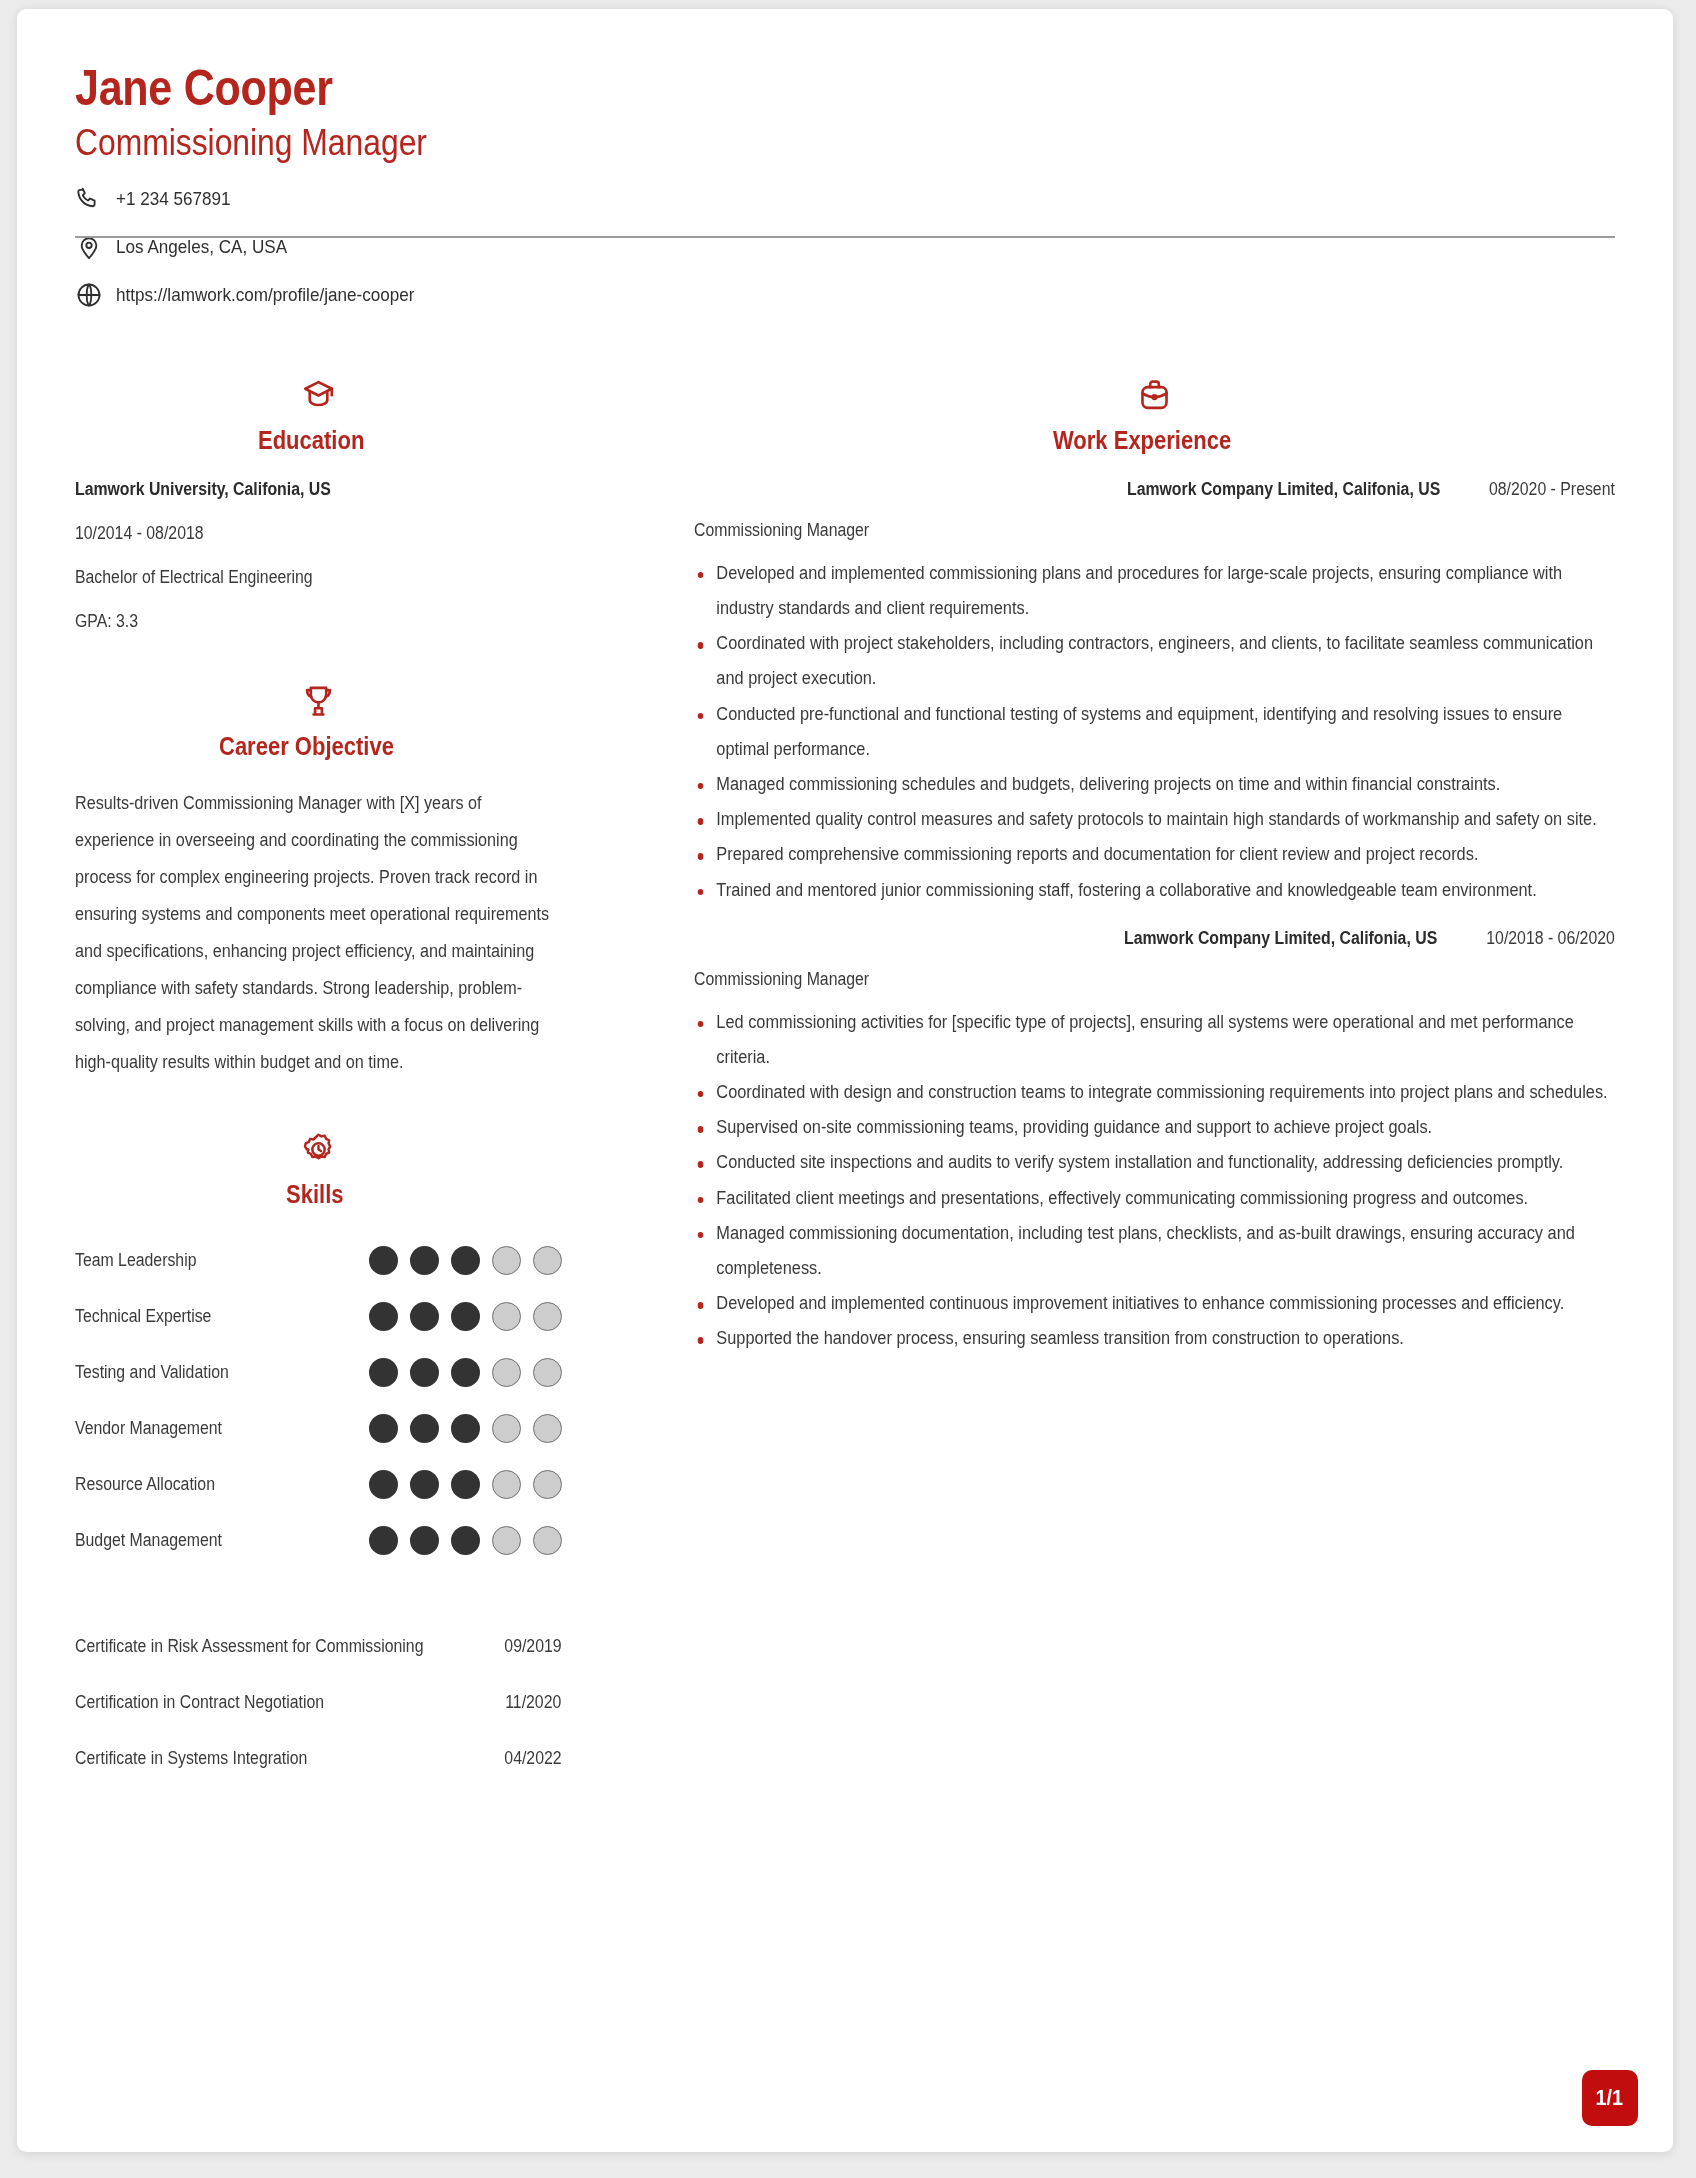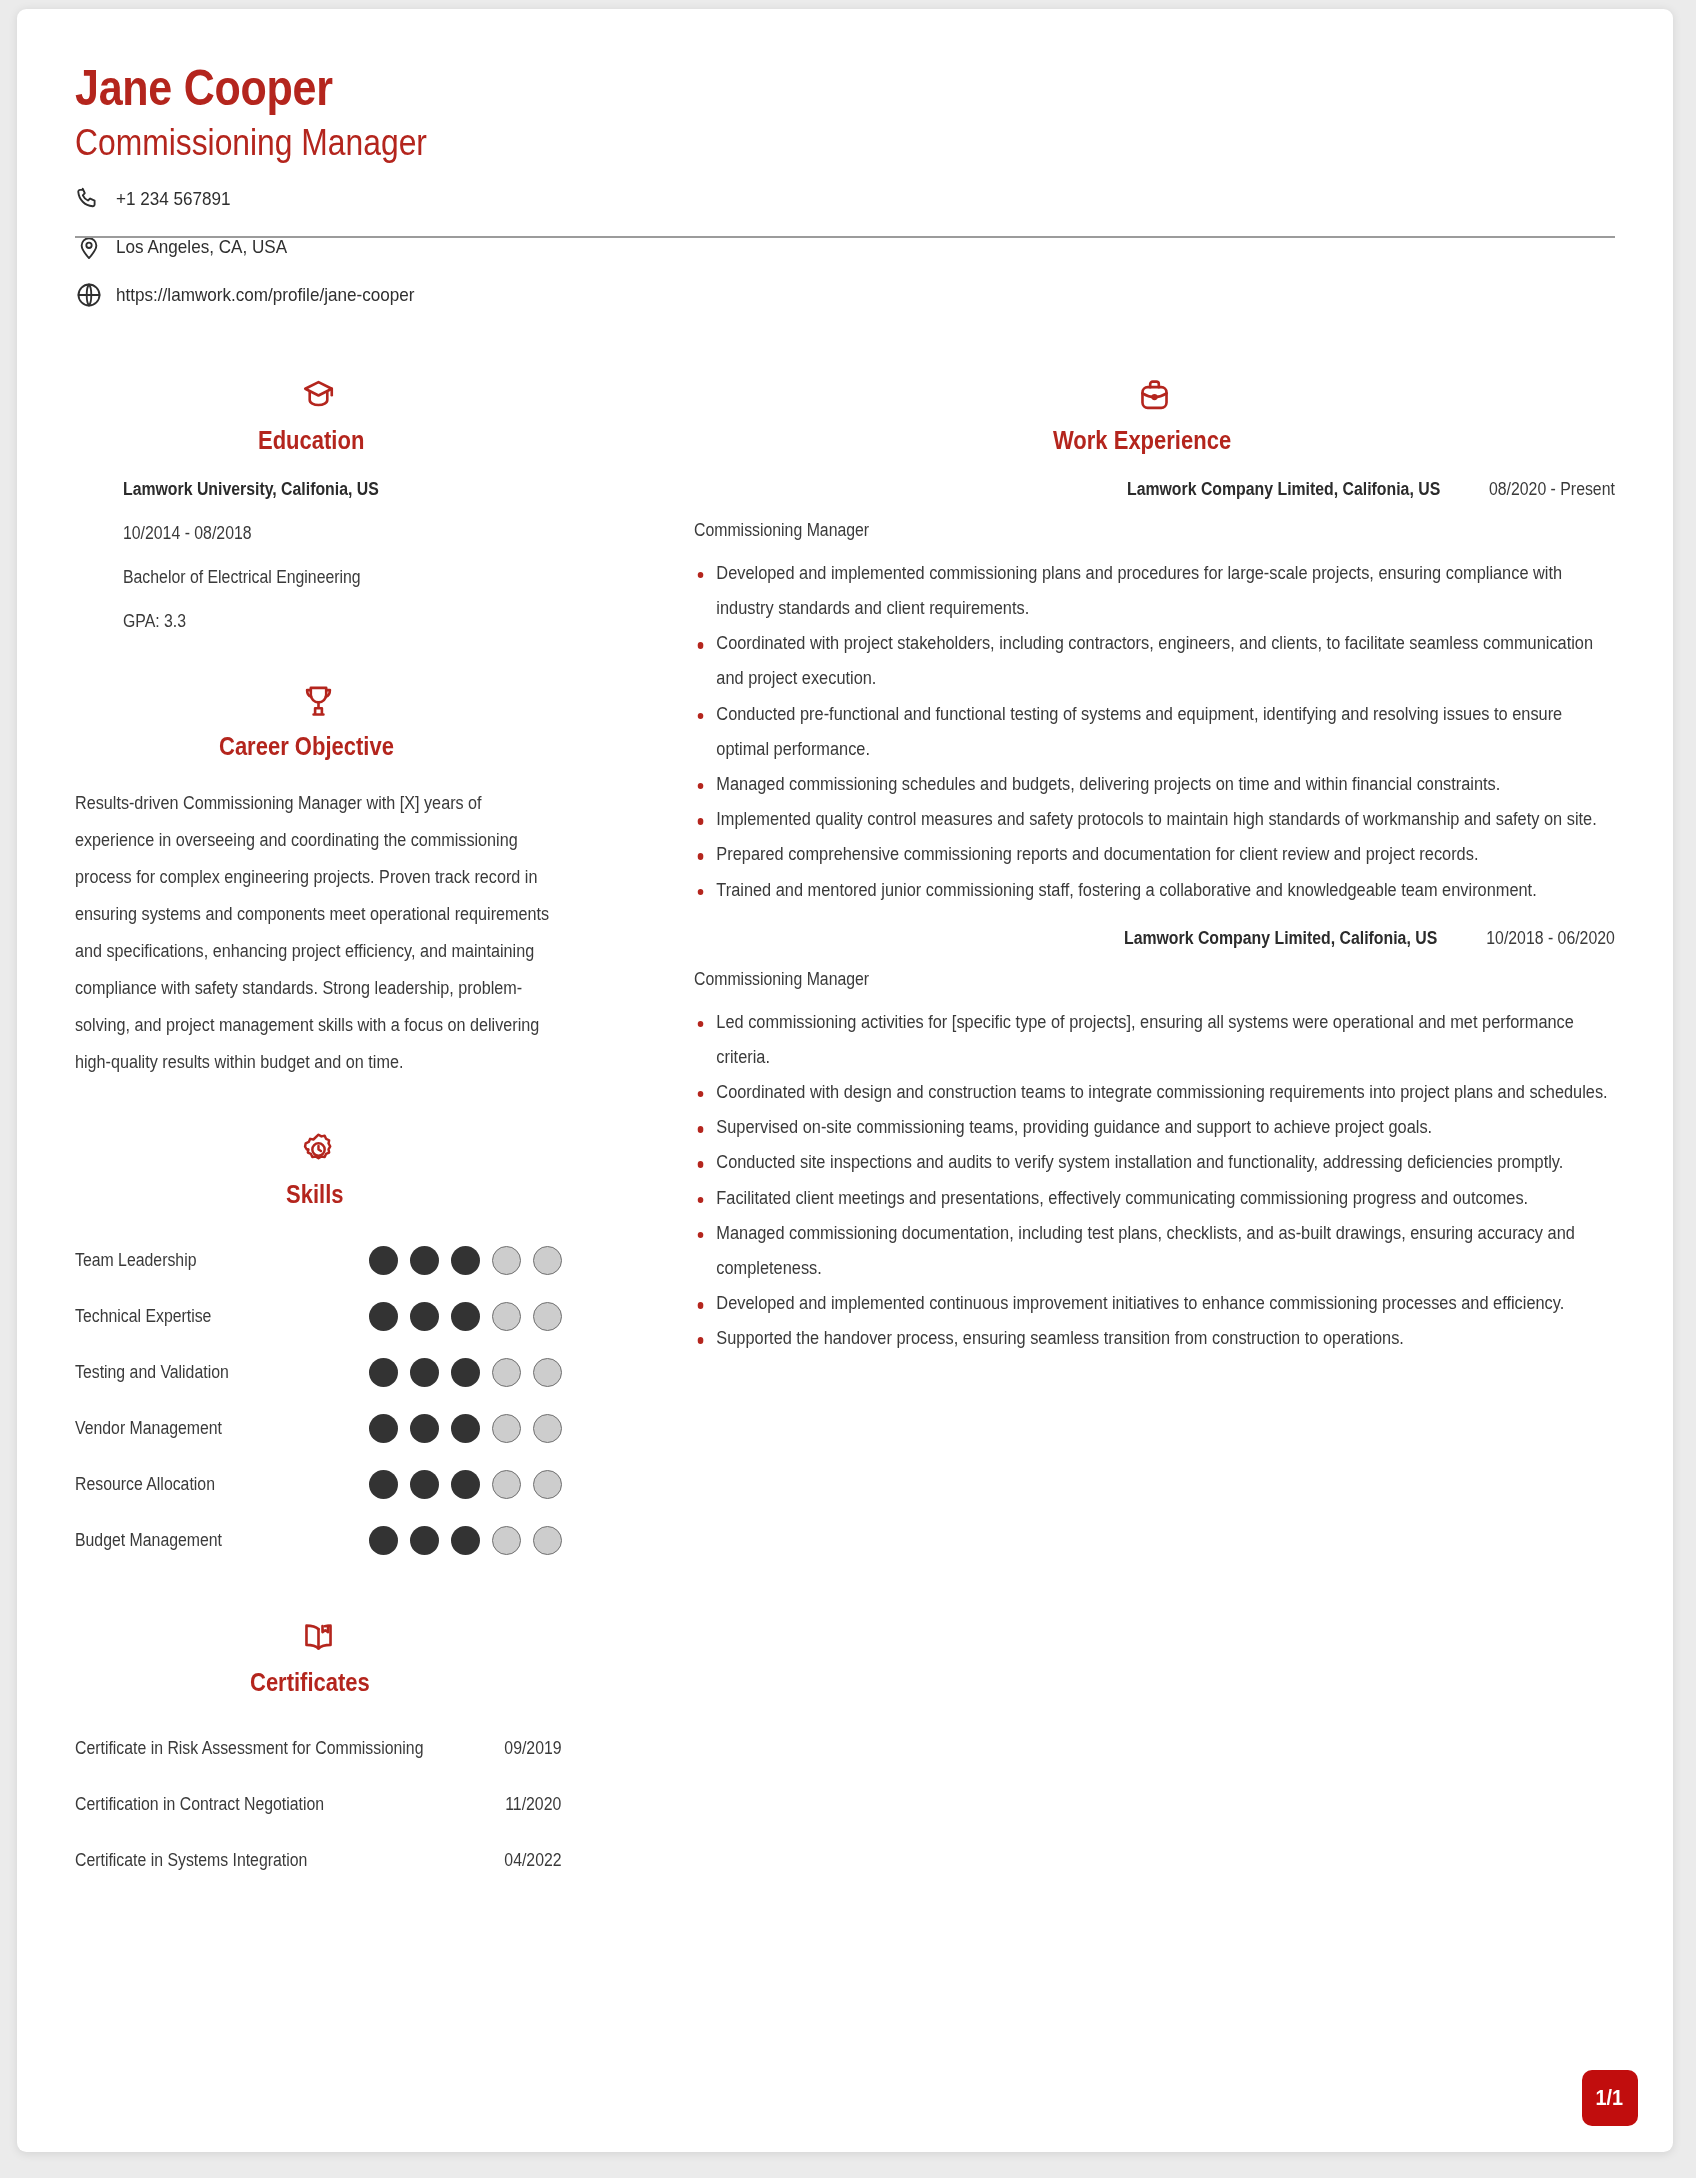--- a/index.html
+++ b/index.html
@@ -63,21 +63,21 @@
   .sect.last { margin-bottom:0; }
 
   .bold-line {
     font-size:17.6px; font-weight:700; color:#2b2b2b; line-height:1.25;
     transform:scaleX(0.9); transform-origin:left center; white-space:nowrap;
   }
   .plain-line {
     font-size:17.6px; font-weight:400; color:#3a3a3a; line-height:1.25;
     transform:scaleX(0.9); transform-origin:left center; white-space:nowrap;
   }
-  .edu-row { margin-bottom:22px;margin-left:48px; }
+  .edu-row { margin-bottom:22px; }
   .edu-row:last-child { margin-bottom:0; }
 
   .objective p {
     font-size:17.6px; color:#3a3a3a; line-height:2.1;
     transform:scaleX(0.92); transform-origin:left top;
     width:108.7%;
   }
 
   
   .skill-row { display:flex; align-items:center; height:56px;justify-content:flex-end; }
@@ -302,30 +302,20 @@
                   <span class="dot on"></span>
                   <span class="dot on"></span>
                   <span class="dot off"></span>
                   <span class="dot off"></span>
                 </div>
               </div>
             </div>
       </div>
 
       <div class="sect last">
-        <div class="sect-head">
-          <span class="sico">
-            <svg width="37" height="37" viewBox="0 0 24 24" fill="none" stroke="#b4251d" stroke-width="1.7" stroke-linecap="round" stroke-linejoin="round">
-              <path d="M12 6.6C10.3 5 7.8 4.3 4.2 4.3v12.5c3.6 0 6.1.7 7.8 2.3 1.7-1.6 4.2-2.3 7.8-2.3V4.3c-1.4 0-2.7.1-3.8.4"></path>
-              <path d="M12 6.6v12.5"></path>
-              <path d="M14.6 4.5v4l1.8-1.2 1.8 1.2v-4"></path>
-            </svg>
-          </span>
-          <span class="sect-title">Certificates</span>
-        </div>
         <div id="certificates-list">
               <div class="cert-row">
                 <div class="cert-name">Certificate in Risk Assessment for Commissioning</div>
                 <div class="cert-date">09/2019</div>
               </div>
               <div class="cert-row">
                 <div class="cert-name">Certification in Contract Negotiation</div>
                 <div class="cert-date">11/2020</div>
               </div>
               <div class="cert-row">

